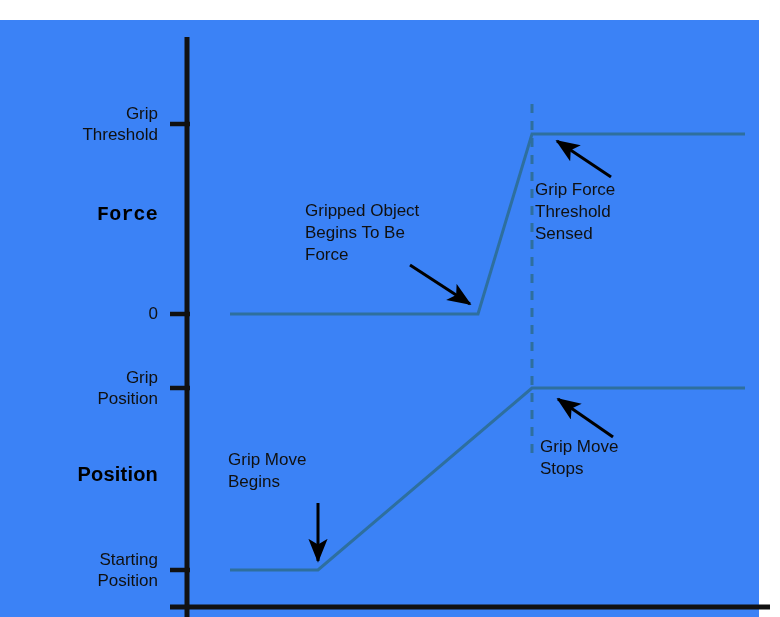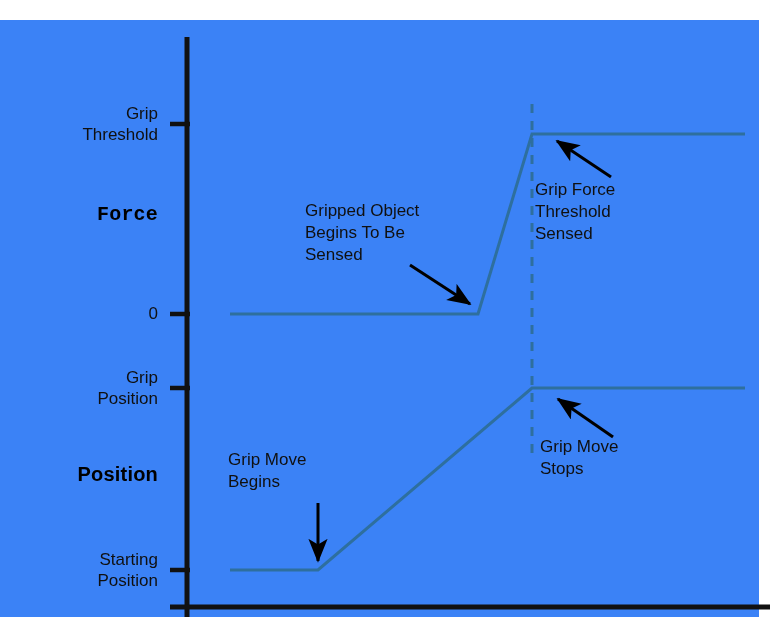--- a/index.html
+++ b/index.html
@@ -101,21 +101,21 @@
 
   <div class="tick-label" style="left:0px; top:529px; width:158px;text-align:right;">Starting
 Position</div>
 
   <div class="axis-title" style="left:0px; top:183px; width:158px;font-family:Liberation Mono, monospace;">Force</div>
 
   <div class="axis-title" style="left:0px; top:443px; width:158px;">Position</div>
 
   <div class="annot" style="left:305px; top:180px; width:212px;">Gripped Object
 Begins To Be
-Sensed</div>
+Force</div>
 
   <div class="annot" style="left:535px; top:159px; width:204px;">Grip Force
 Threshold
 Sensed</div>
 
   <div class="annot" style="left:228px; top:429px; width:180px;">Grip Move
 Begins</div>
 
   <div class="annot" style="left:540px; top:416px; width:196px;">Grip Move
 Stops</div>

